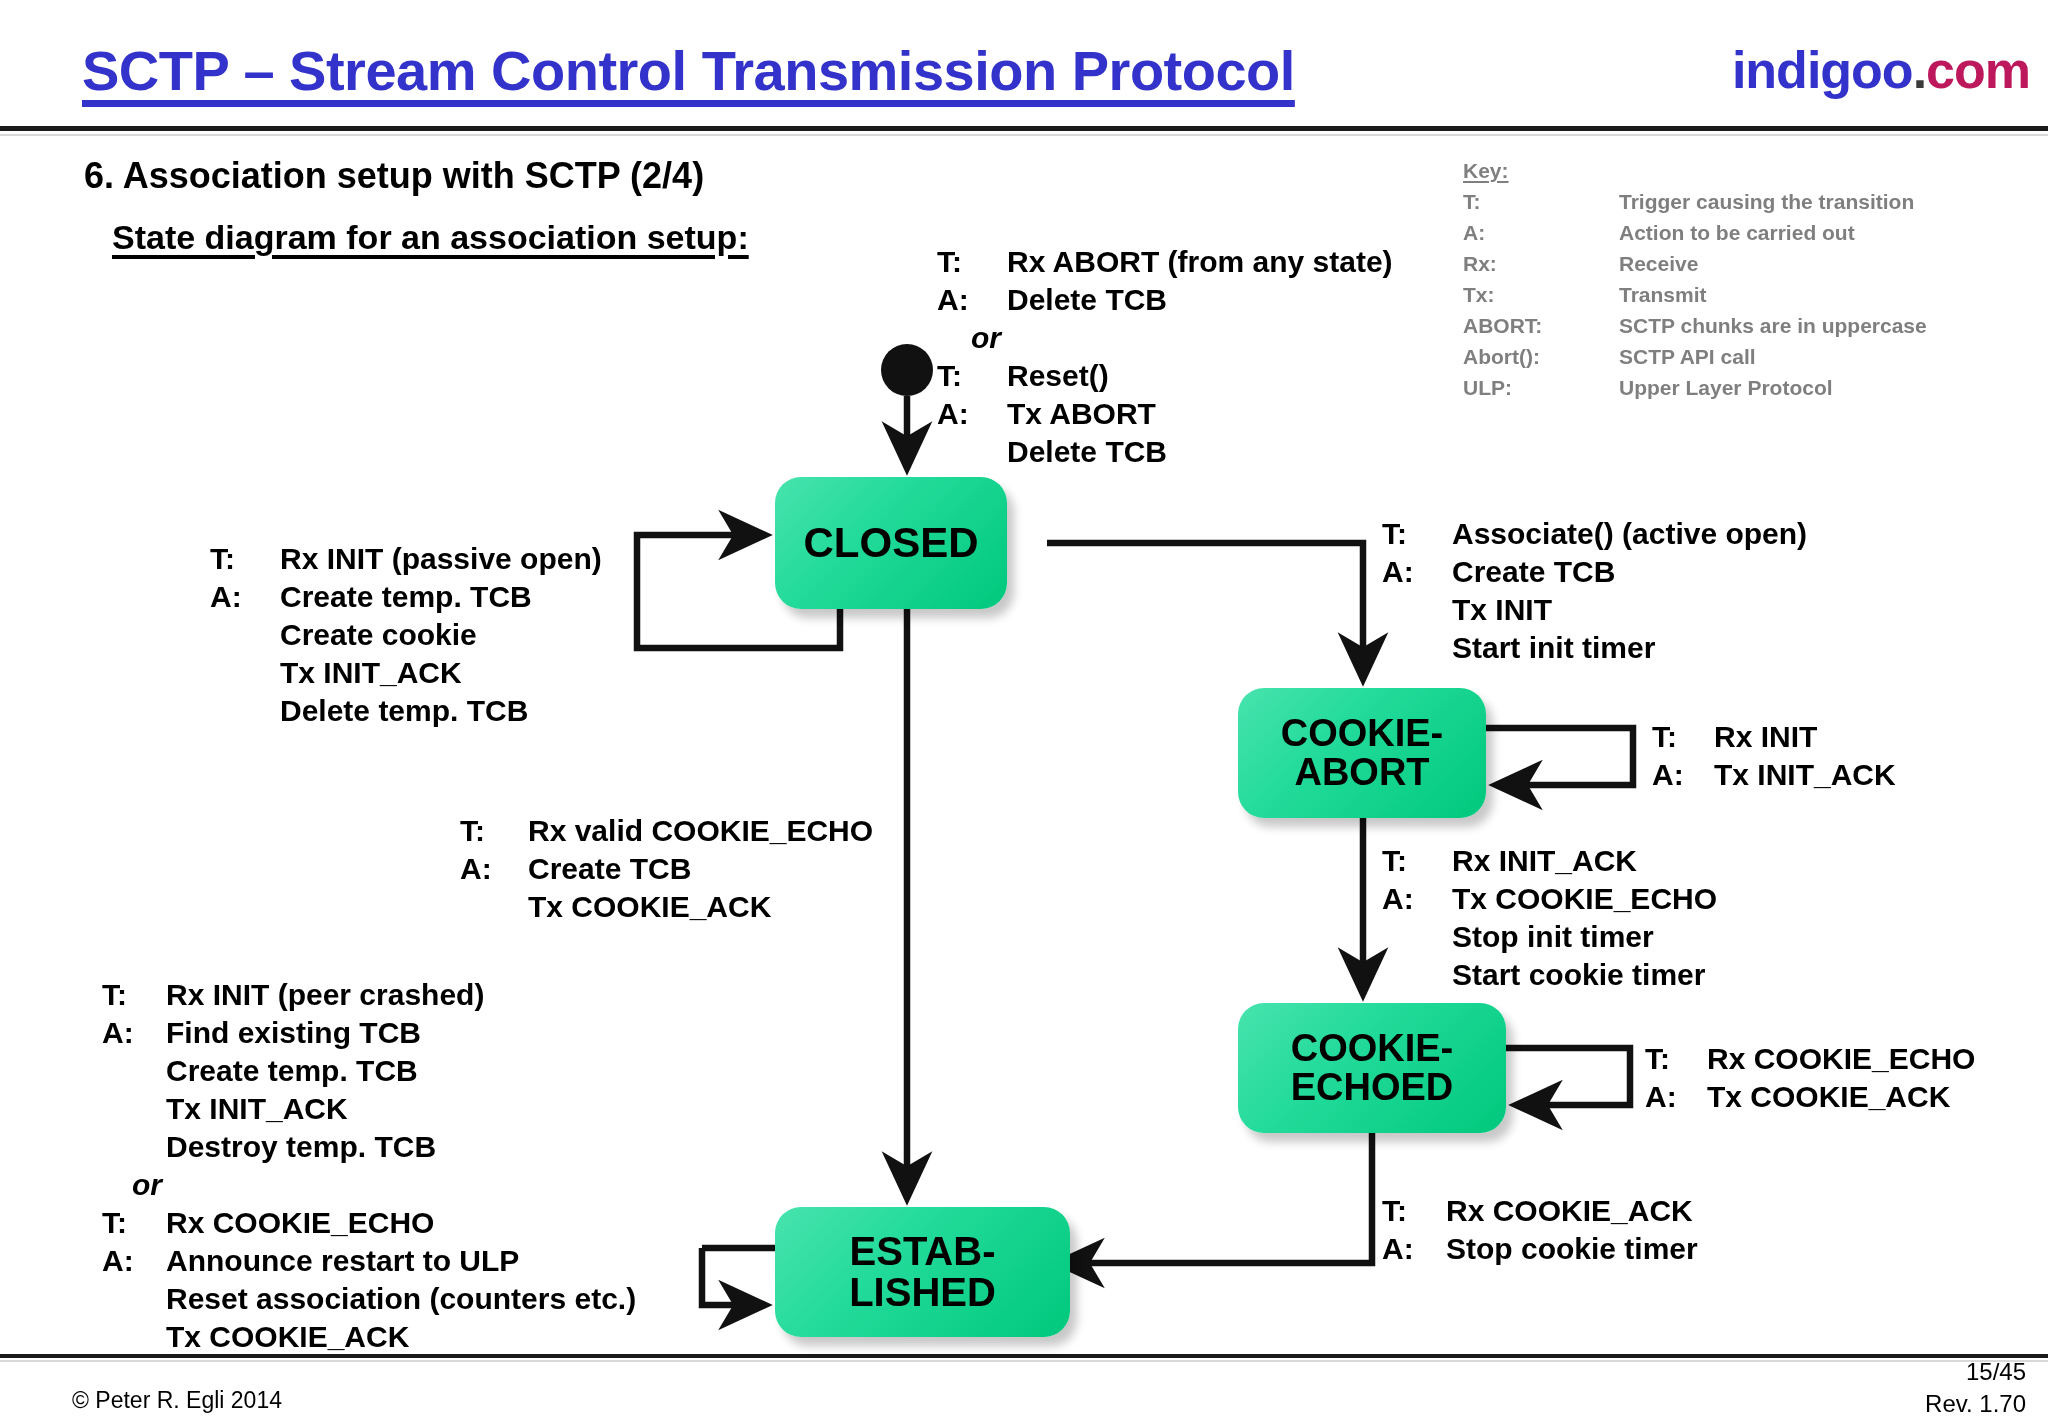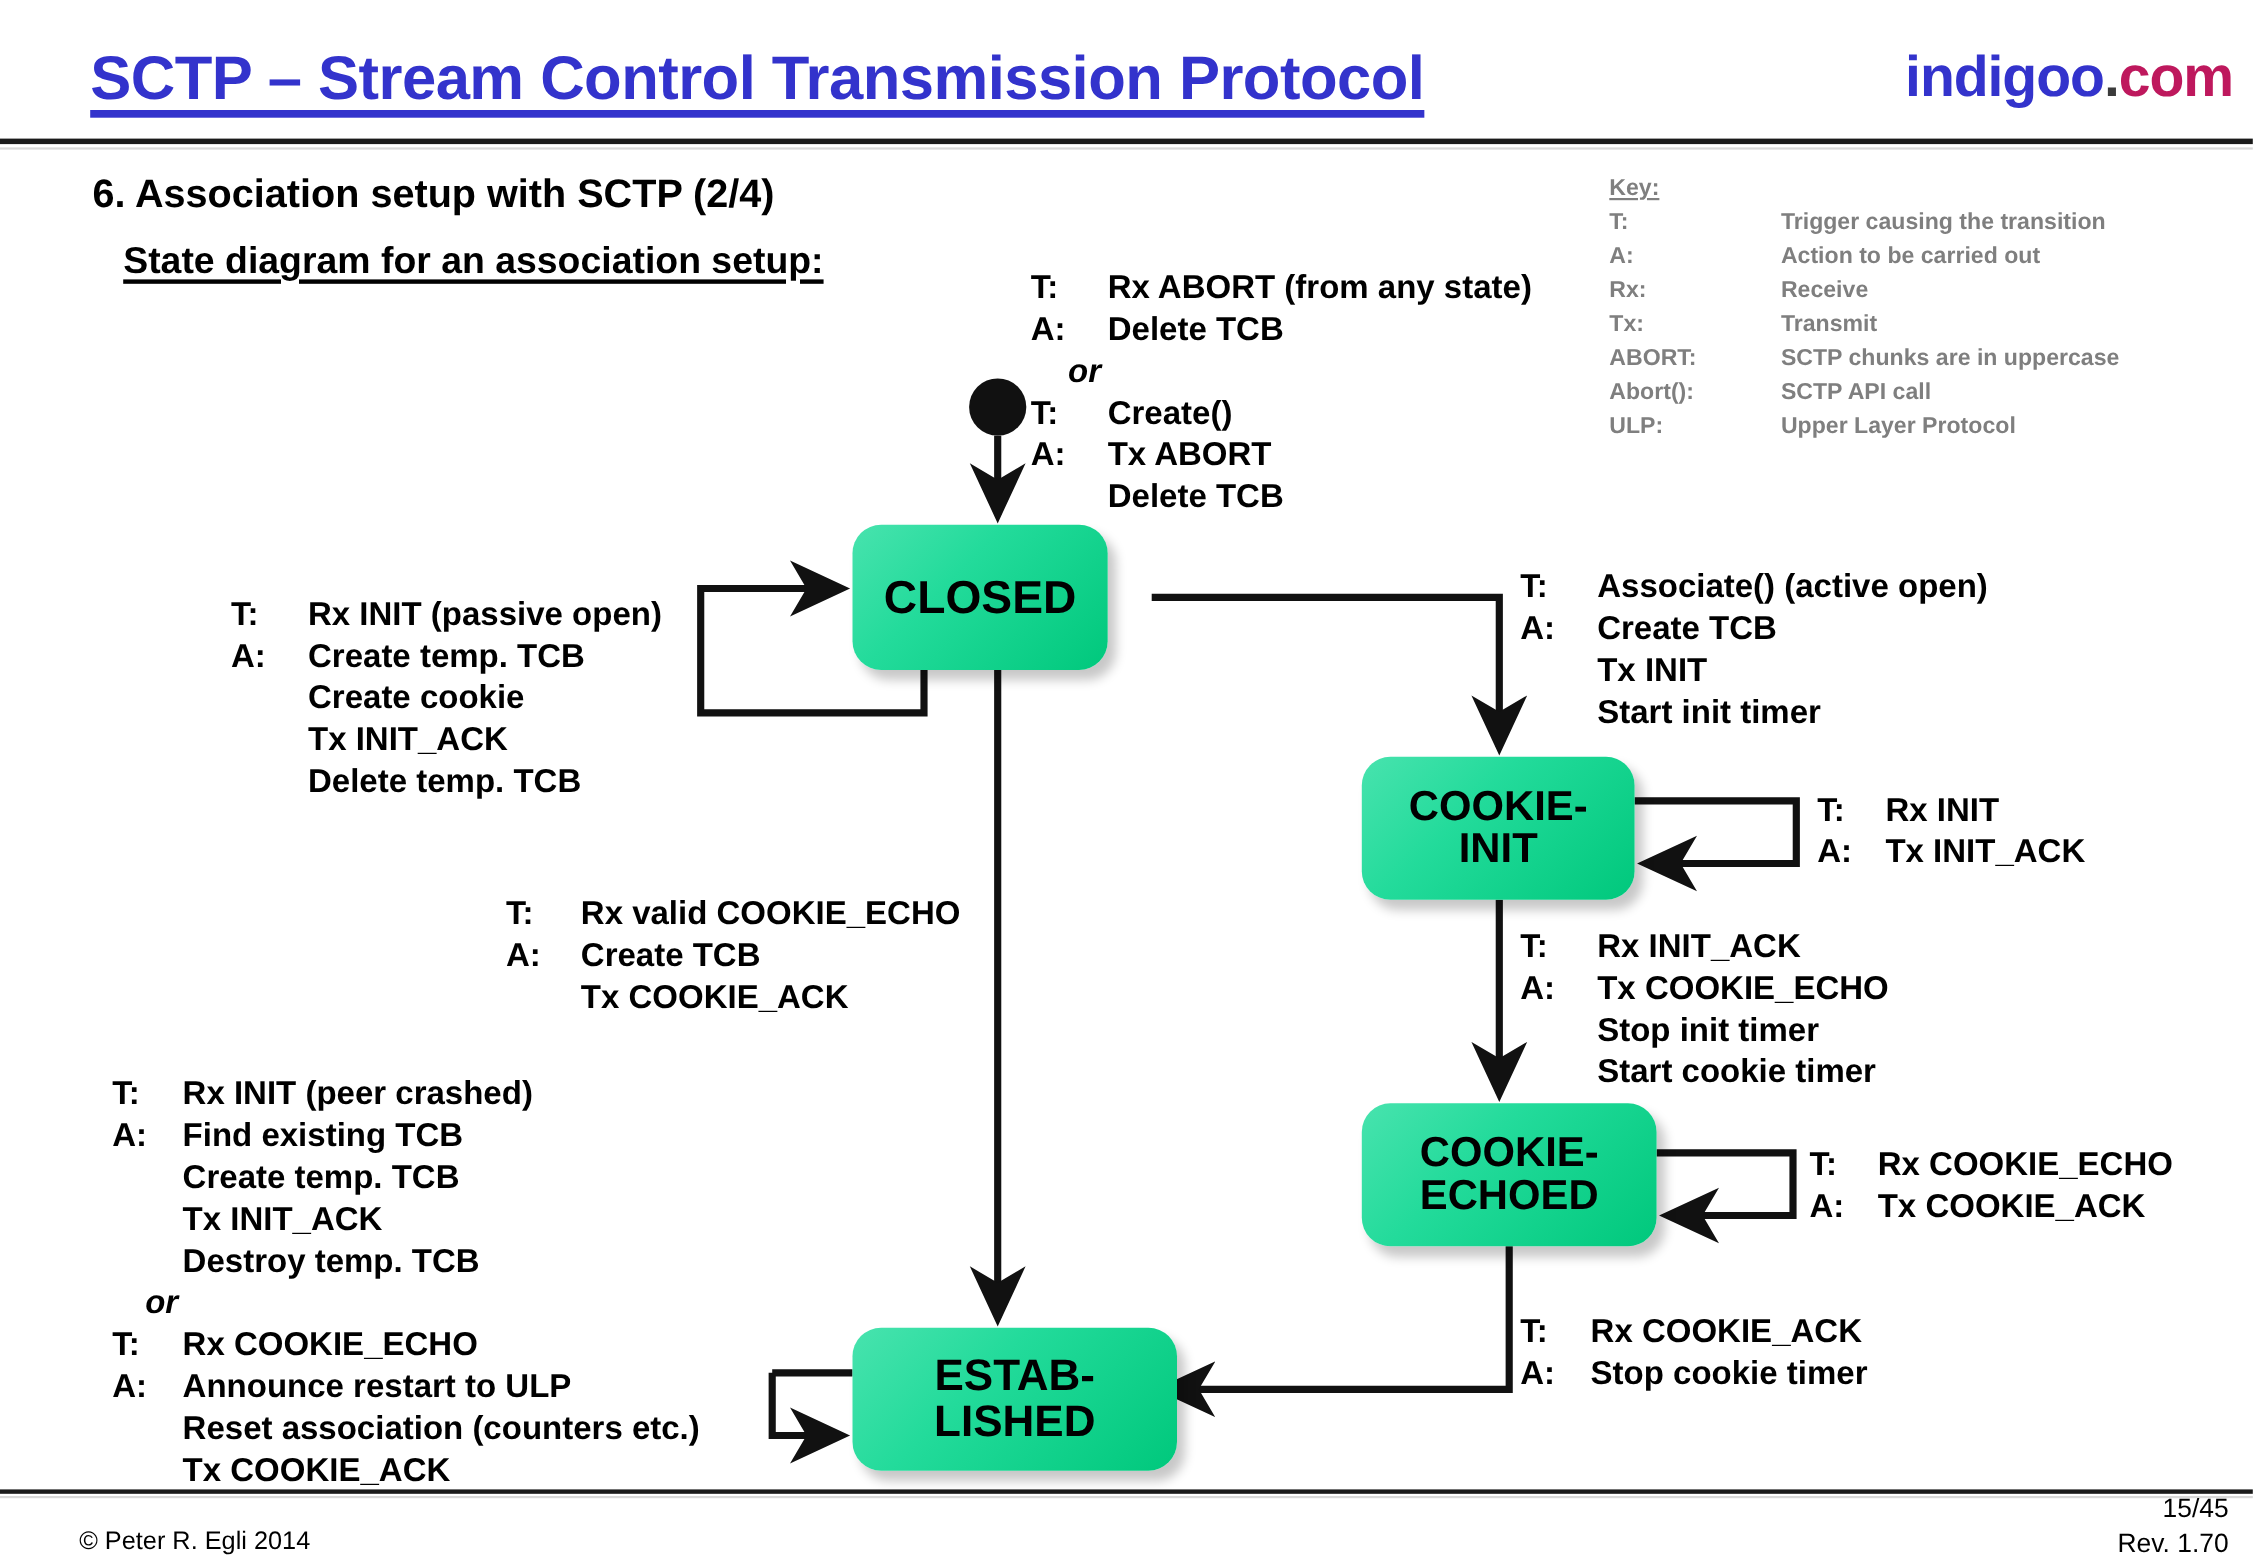--- a/index.html
+++ b/index.html
@@ -198,21 +198,21 @@
       </g>
     </svg>
 
     <div class="state" id="state-closed">
       <span>CLOSED</span>
     </div>
 
     <div class="state" id="state-cookie-wait">
       <div>
         <span>COOKIE-</span>
-        <span>INIT</span>
+        <span>ABORT</span>
       </div>
     </div>
 
     <div class="state" id="state-cookie-echoed">
       <div>
         <span>COOKIE-</span>
         <span>ECHOED</span>
       </div>
     </div>
 
@@ -228,21 +228,21 @@
           <span class="lbl-k">T:</span>
           <span>Rx ABORT (from any state)</span>
         </div>
       <div class="lbl-row">
           <span class="lbl-k">A:</span>
           <span>Delete TCB</span>
         </div>
       <div class="lbl-or">or</div>
       <div class="lbl-row">
           <span class="lbl-k">T:</span>
-          <span>Create()</span>
+          <span>Reset()</span>
         </div>
       <div class="lbl-row">
           <span class="lbl-k">A:</span>
           <span>Tx ABORT</span>
         </div>
       <div class="lbl-row">
           <span class="lbl-k"></span>
           <span>Delete TCB</span>
         </div>
     </div>

